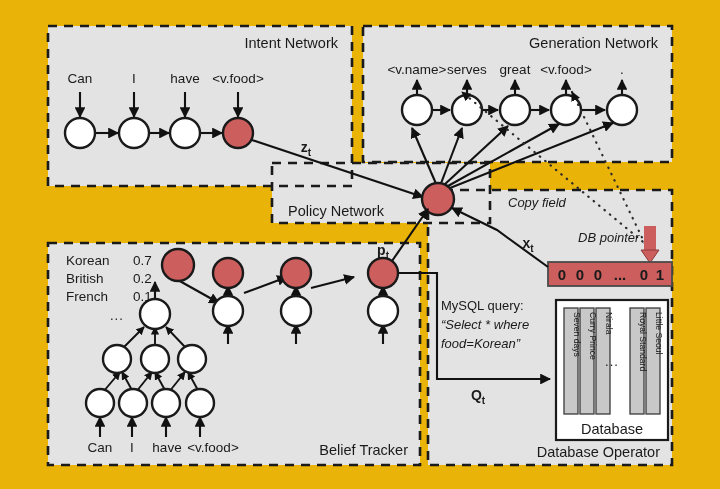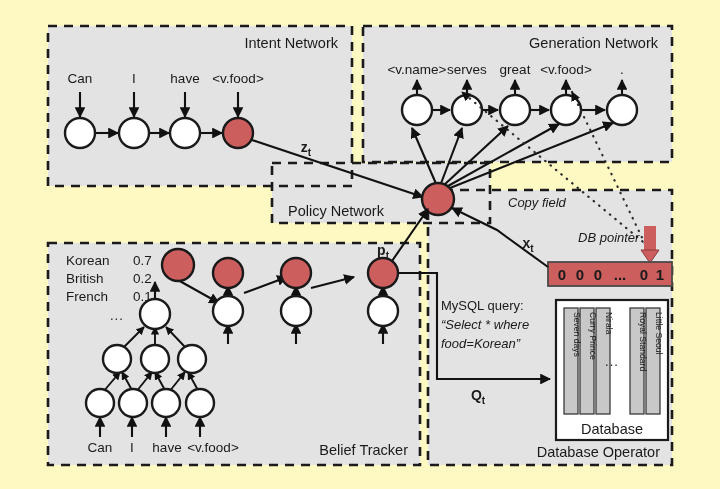--- a/index.html
+++ b/index.html
@@ -1,18 +1,18 @@
 <!DOCTYPE html>
 <html><head>
 <meta charset="utf-8">
 <style>
   html,body{margin:0;padding:0;background:#ffffff;}
   body{width:720px;height:489px;overflow:hidden;
        font-family:"Liberation Sans","DejaVu Sans",sans-serif;}
-  #stage{position:relative;width:720px;height:489px;background:#fef9c3;}
+  #stage{position:relative;width:720px;height:489px;background:#eab308;}
   svg#diagram{position:absolute;left:0;top:0;width:720px;height:489px;}
   .panel-fill{fill:#e3e3e3;}
   .panel-dash{fill:none;stroke:#1a1a1a;stroke-width:2.6;
               stroke-dasharray:9 7;stroke-linecap:butt;}
   .node-w{fill:#ffffff;stroke:#1a1a1a;stroke-width:2.4;}
   .node-r{fill:#cd5e5e;stroke:#1a1a1a;stroke-width:2.4;}
   .edge{fill:none;stroke:#111111;stroke-width:2.1;}
   .edge-thin{fill:none;stroke:#111111;stroke-width:1.9;}
   .dotline{fill:none;stroke:#2b2b2b;stroke-width:2.2;
            stroke-dasharray:0.5 6.5;stroke-linecap:round;}

